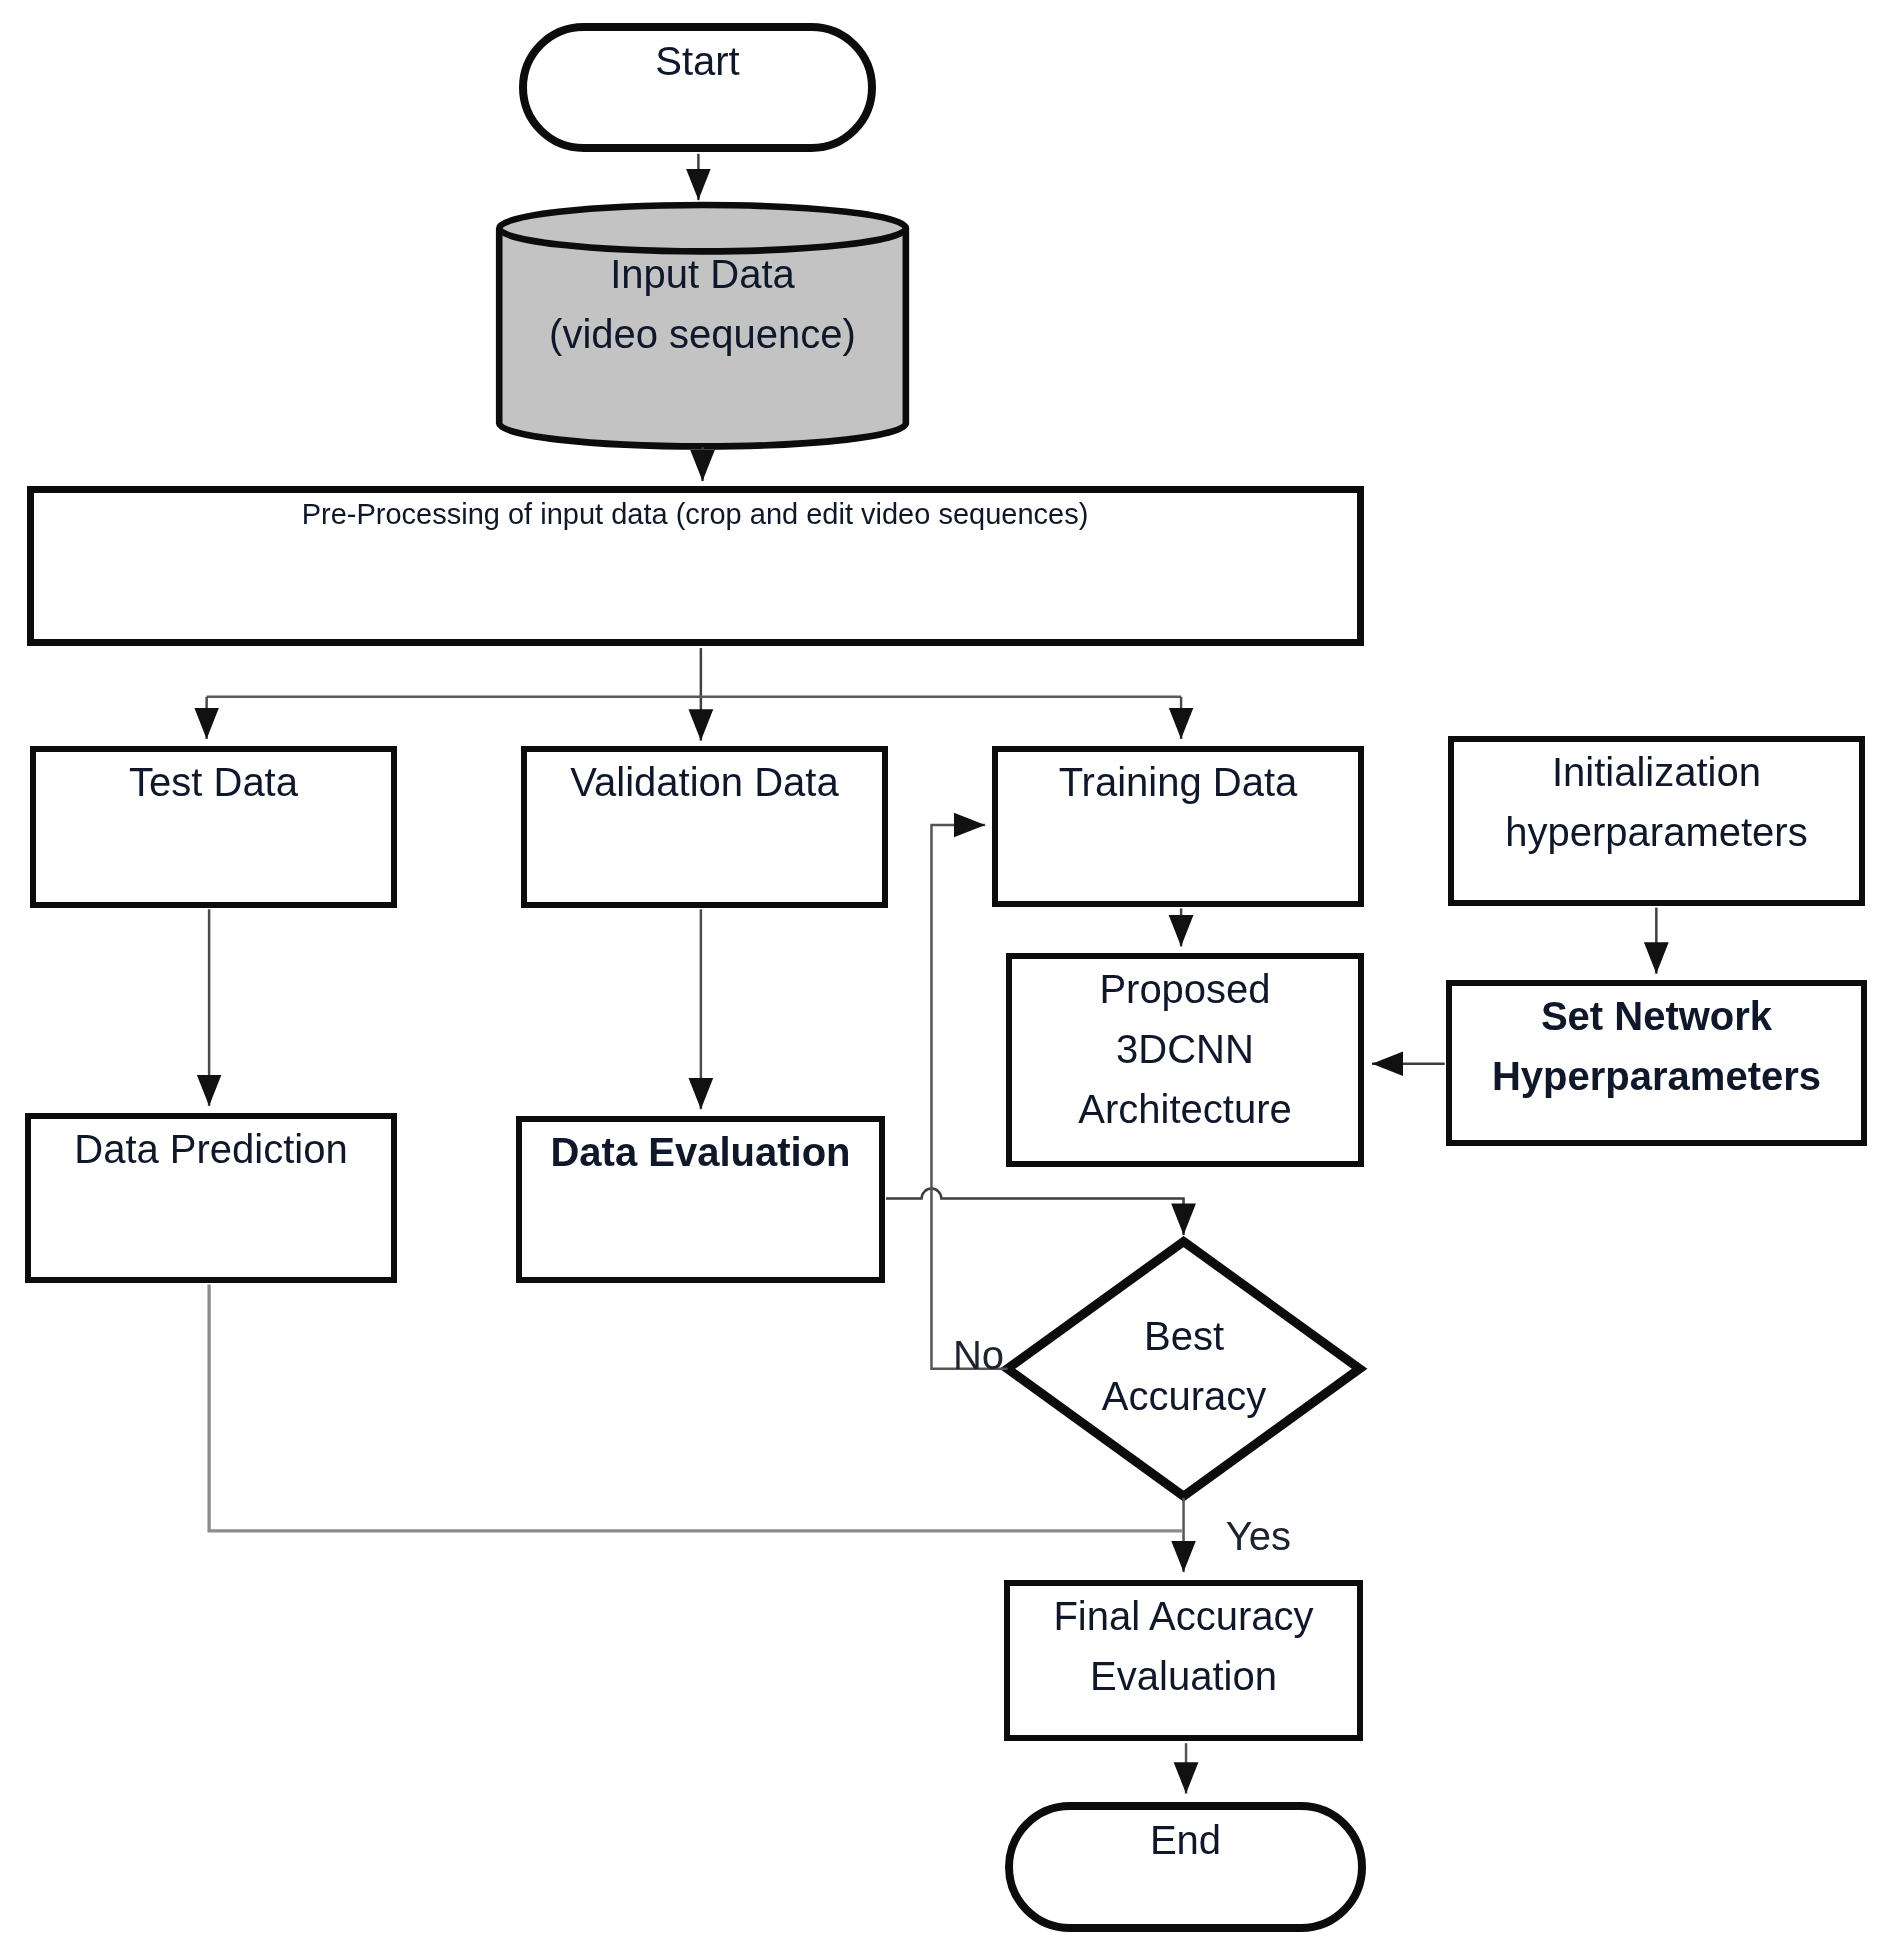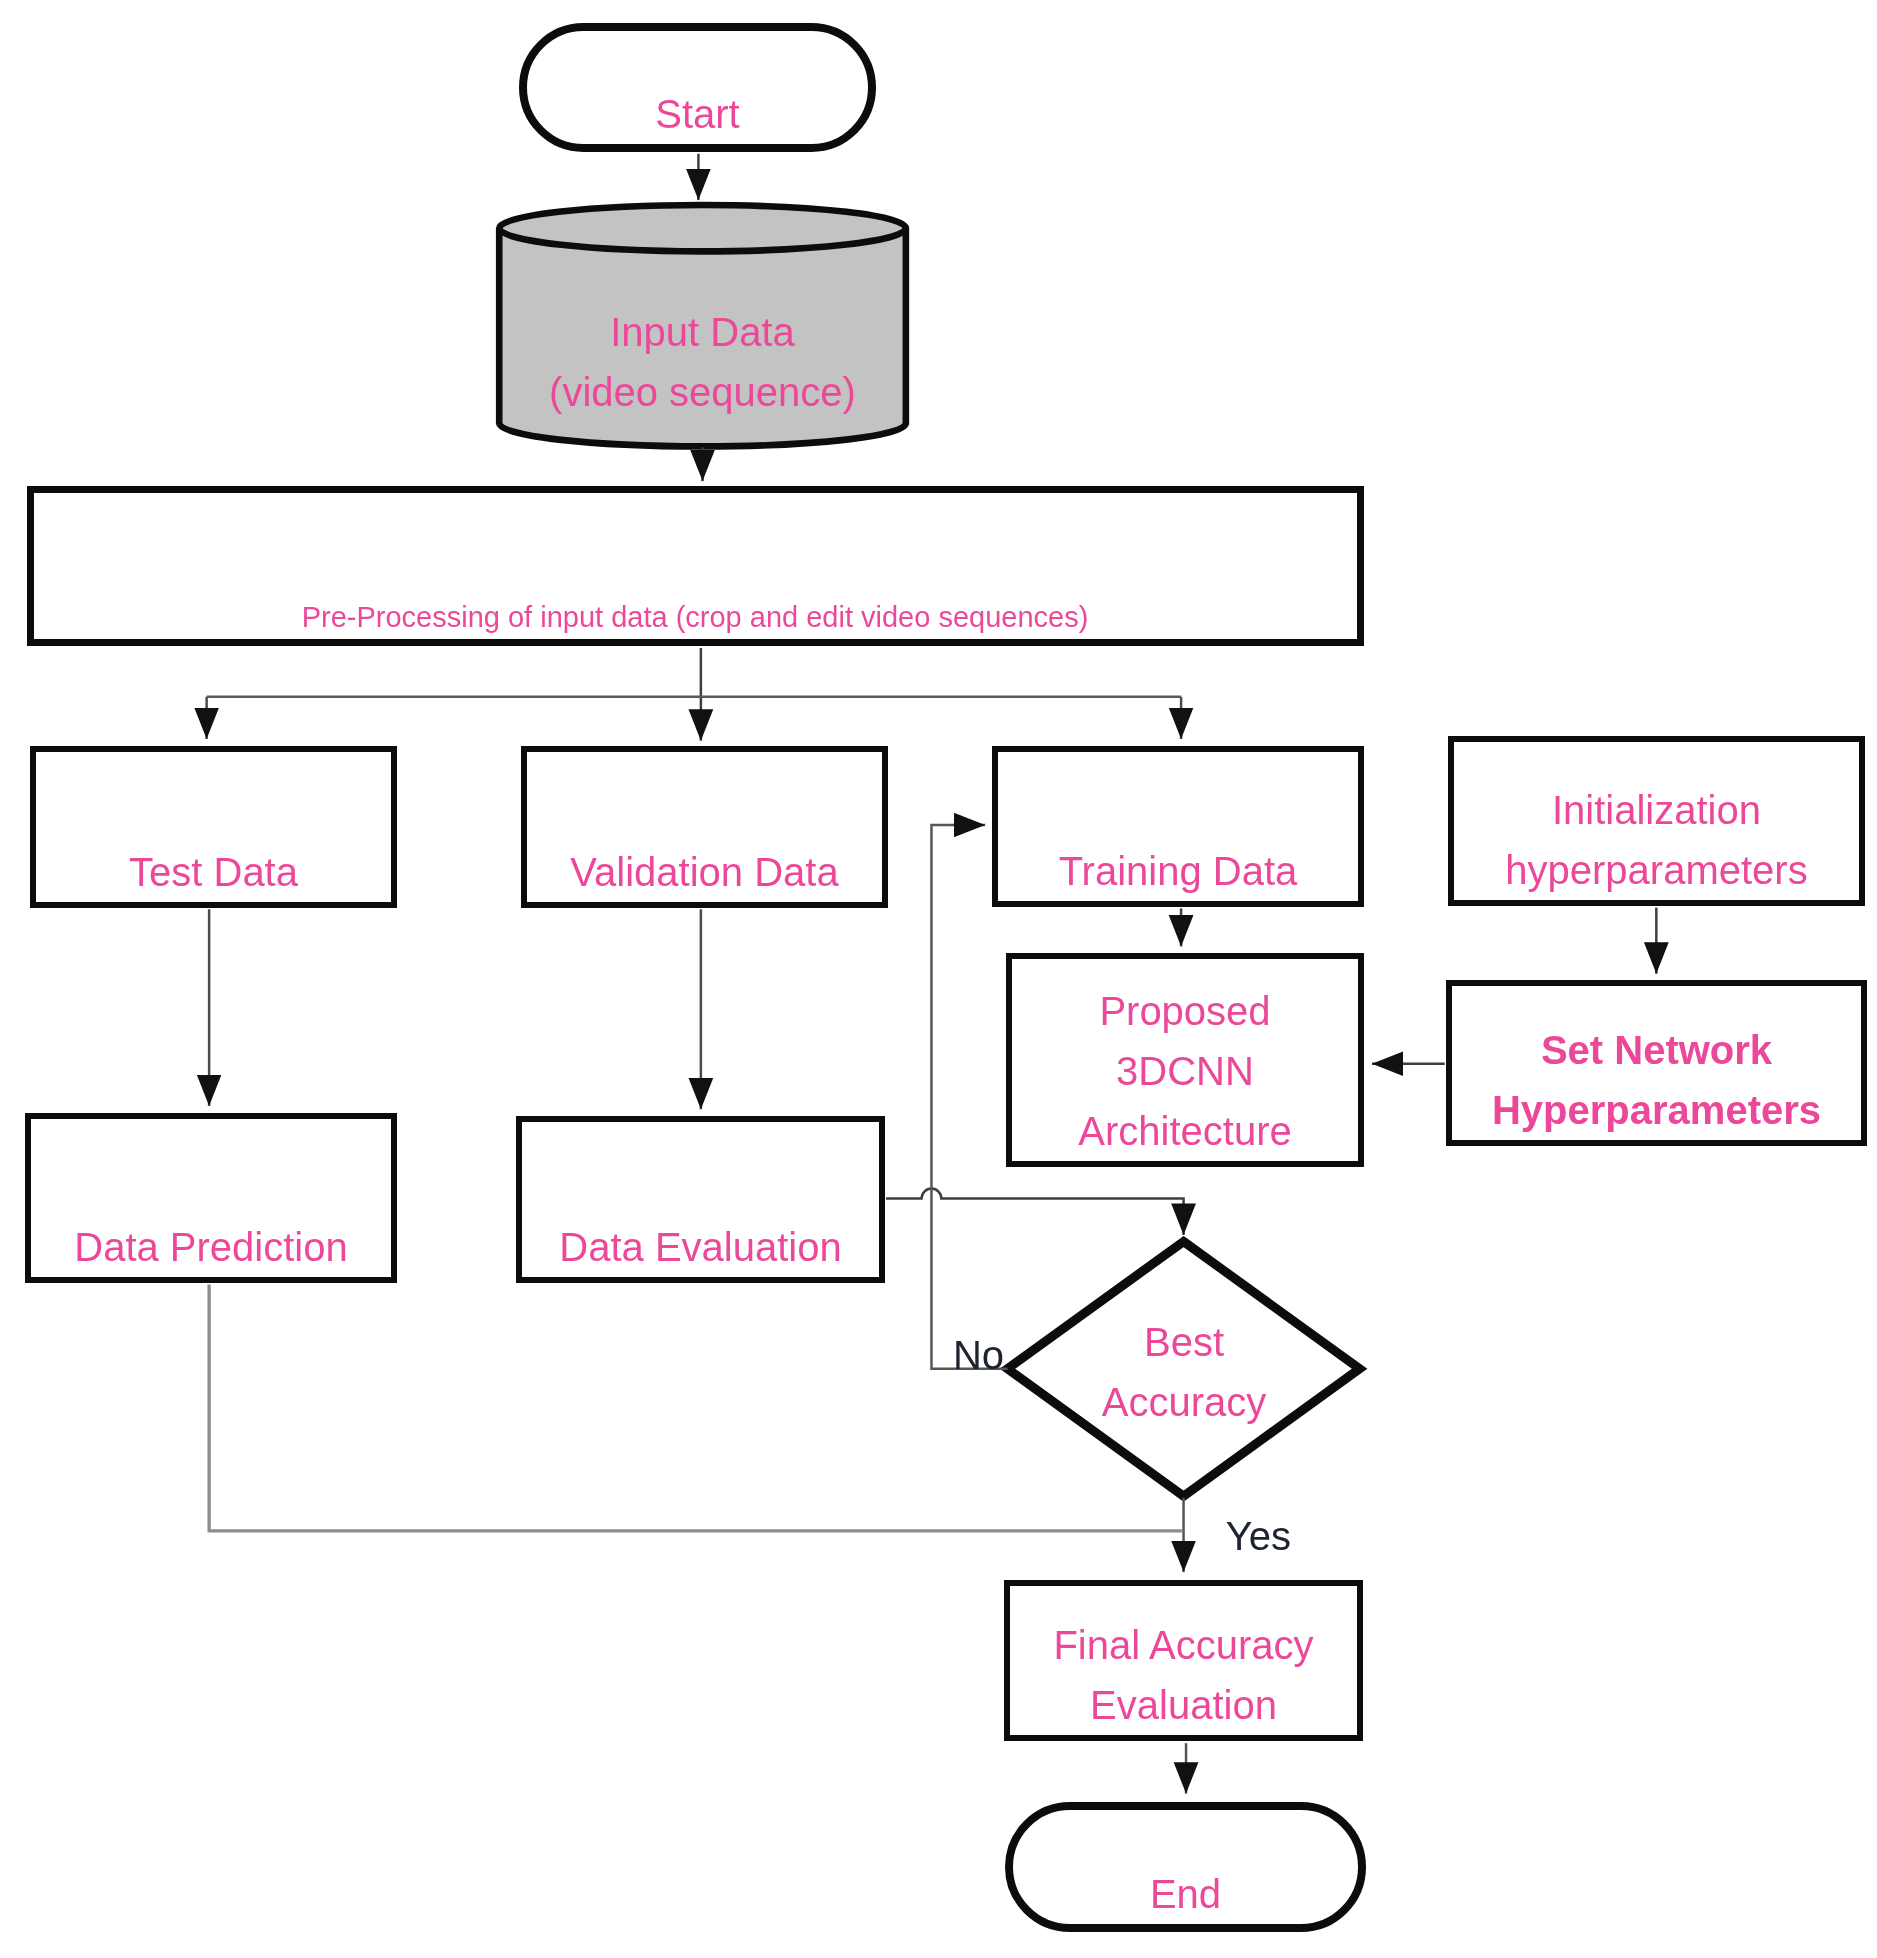--- a/index.html
+++ b/index.html
@@ -10,25 +10,25 @@
     font-family:"Liberation Sans", sans-serif;
     color:#1d2430;
     overflow:hidden;
   }
   .layer{position:absolute;left:0;top:0;}
   .node{
     position:absolute;
     box-sizing:border-box;
     background:#ffffff;
     border:6.6px solid #0c0c0c;
-    display:flex;align-items:flex-end;justify-content:center;
+    display:flex;align-items:flex-start;justify-content:center;
     text-align:center;
     font-size:40px;line-height:1.5;
     white-space:pre-line;
-    color:#ec4899;
+    color:#0f172a;
   }
   .stadium{border-width:8.3px;border-radius:826px;}
   .wide{border-width:7.4px;font-size:29px;}
   .ghost{border:none;background:transparent;}
   .edge-label{
     position:absolute;
     display:flex;align-items:center;justify-content:center;
     font-size:40px;color:#1d2430;white-space:nowrap;margin-top:12px;
   }
 </style>
@@ -105,21 +105,21 @@
 
   <div class="node" style="left:1446px;top:980px;width:421px;height:166px;font-weight:bold;">
     <span>Set Network
 Hyperparameters</span>
   </div>
 
   <div class="node" style="left:25px;top:1113px;width:372px;height:170px;">
     <span>Data Prediction</span>
   </div>
 
-  <div class="node" style="left:516px;top:1116px;width:369px;height:167px;">
+  <div class="node" style="left:516px;top:1116px;width:369px;height:167px;font-weight:bold;">
     <span>Data Evaluation</span>
   </div>
 
   <div class="node ghost" style="left:1060px;top:1306px;width:248px;height:126px;">
     <span>Best
 Accuracy</span>
   </div>
 
   <div class="node" style="left:1004px;top:1580px;width:359px;height:161px;">
     <span>Final Accuracy

